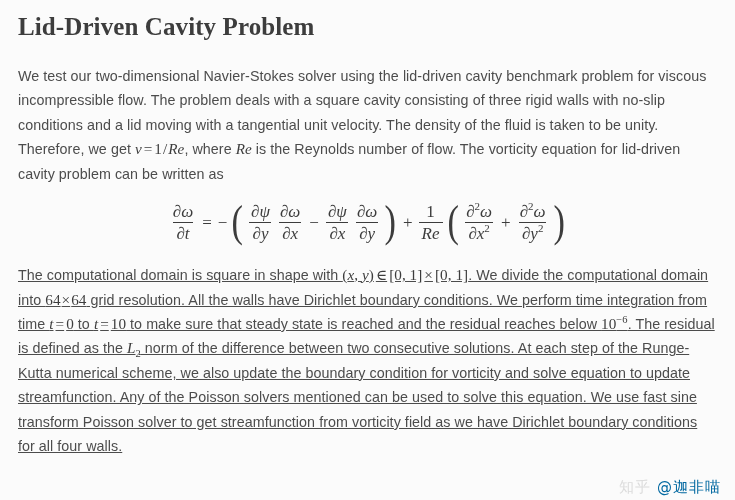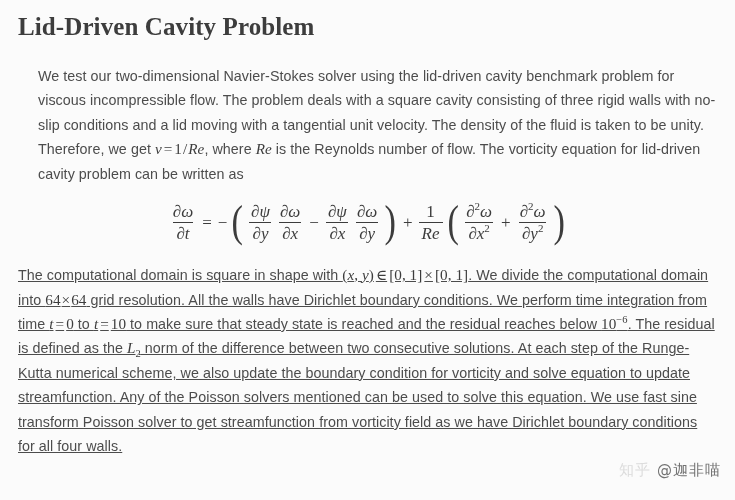--- a/index.html
+++ b/index.html
@@ -32,21 +32,21 @@
     line-height: 34px;
   }
   .body-text {
     font-size: 14.3px;
     line-height: 24.4px;
     color: #4c4c4c;
     text-align: left;
     margin: 0;
     letter-spacing: 0.05px;
   }
-  .para-1 { padding-top: 20px; margin-left: 20px; }
+  .para-1 { padding-top: 20px; }
   .para-2 { padding-top: 6px; text-decoration: underline; }
 
   
   .math {
     font-family: "Liberation Serif", "DejaVu Serif", serif;
     color: #3c3c3c;
     white-space: nowrap;
   }
   .mi { font-style: italic; font-size: 15.2px; }
   .mn { font-style: normal; font-size: 15.2px; }
@@ -121,31 +121,31 @@
     vertical-align: super;
     line-height: 0;
     font-style: normal;
   }
   .partial { font-style: italic; }
 
   
   .watermark {
     position: absolute;
     right: 14px;
-    bottom: 20px;
+    bottom: 3px;
     display: flex;
     align-items: center;
     gap: 6px;
     color: #dcdcdc;
     font-size: 15px;
     font-family: "DejaVu Sans", sans-serif;
     user-select: none;
     letter-spacing: 1px;
   }
-  .watermark .wm-sep { color: #737373; }
+  .watermark .wm-sep { color: #0369a1; }
 </style>
 </head>
 <body>
 
 <div class="page">
 
   <h1 class="page-title">Lid-Driven Cavity Problem</h1>
 
   <p class="body-text para-1"><span>We test our two-dimensional Navier-Stokes solver using the lid-driven cavity benchmark problem for viscous incompressible flow. The problem deals with a square cavity consisting of three rigid walls with no-slip conditions and a lid moving with a tangential unit velocity. The density of the fluid is taken to be unity. Therefore, we get </span><span class="math"><span class="mi">ν</span><span class="mo">=</span><span class="mn">1</span><span class="mo-tight">/</span><span class="mi">Re</span></span><span>, where </span><span class="math mi">Re</span><span> is the Reynolds number of flow. The vorticity equation for lid-driven cavity problem can be written as</span></p>
 

